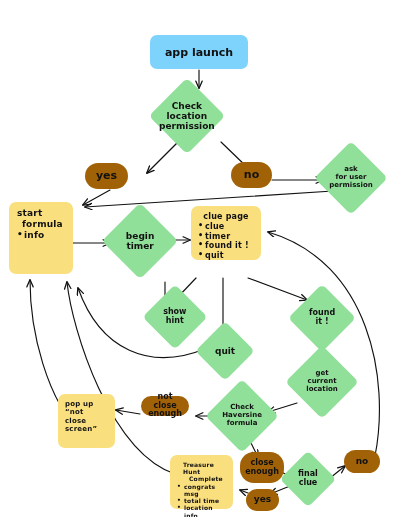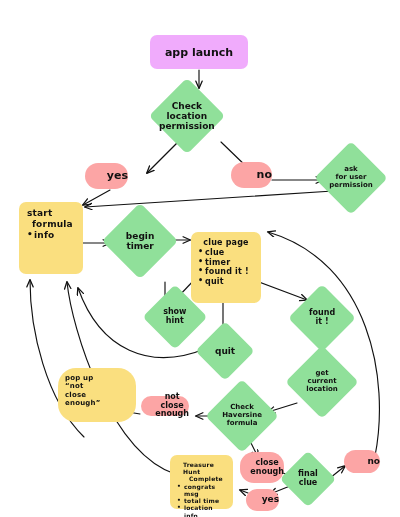--- a/index.html
+++ b/index.html
@@ -26,21 +26,21 @@
     padding:6px 7px;
   }
   .box .title{display:block;}
   .box .sub{display:block;padding-left:5px;}
   .box ul{margin:1px 0 0 0;padding:0;list-style:none;}
   .box li{position:relative;padding-left:7px;}
   .box li:before{content:"\2022";position:absolute;left:0;top:-1px;}
 
   
   .greybox{
-    background:#f0abfc;
+    background:#7dd3fc;
     border-radius:7px;
     display:flex;align-items:center;justify-content:center;
     font-weight:700;color:#111;
   }
 
   
   .diamond{
     background:#90e09a;
     display:flex;align-items:center;justify-content:center;
     text-align:center;
@@ -50,23 +50,23 @@
   }
   .diamond > span{
     transform:rotate(-45deg);
     display:block;
     line-height:1.12;
     white-space:pre-line;
   }
 
   
   .pill{
-    background:#fca5a5;
+    background:#a16207;
     border-radius:14px;
-    display:flex;align-items:center;justify-content:flex-end;
+    display:flex;align-items:center;justify-content:center;
     text-align:center;
     color:#111;font-weight:700;
     line-height:1.1;
     white-space:pre-line;
   }
 
   .fs11{font-size:11px;}
   .fs9{font-size:9px;}
   .fs8{font-size:8px;}
   .fs7{font-size:7px;}
@@ -154,34 +154,34 @@
   <div class="node pill fs11" style="left:231px;top:162px;width:41px;height:26px;">
     <span>no</span>
   </div>
 
   <div class="node diamond fs7" style="left:325px;top:152px;width:52px;height:52px;">
     <span>ask
 for user
 permission</span>
   </div>
 
-  <div class="node box fs9" style="left:19px;top:202px;width:64px;height:72px;padding-left:8px;">
+  <div class="node box fs9" style="left:9px;top:202px;width:64px;height:72px;padding-left:8px;">
     <span class="title">start</span>
     <span class="sub">formula</span>
     <ul>
       <li>info</li>
     </ul>
   </div>
 
   <div class="node diamond fs9" style="left:113px;top:214px;width:54px;height:54px;">
     <span>begin
 timer</span>
   </div>
 
-  <div class="node box fs8" style="left:191px;top:206px;width:70px;height:71px;margin-top:26px;">
+  <div class="node box fs8" style="left:191px;top:206px;width:70px;height:54px;">
     <span class="title" style="text-align:center;">clue page</span>
     <ul>
       <li>clue</li>
       <li>timer</li>
       <li>found it !</li>
       <li>quit</li>
     </ul>
   </div>
 
   <div class="node diamond fs8" style="left:152px;top:294px;width:46px;height:46px;">
@@ -209,25 +209,25 @@
 Haversine
 formula</span>
   </div>
 
   <div class="node pill fs8" style="left:141px;top:396px;width:48px;height:20px;">
     <span>not
 close
 enough</span>
   </div>
 
-  <div class="node box fs7" style="left:58px;top:368px;width:78px;height:54px;border-radius:18px;">
+  <div class="node box fs7" style="left:58px;top:394px;width:57px;height:54px;">
     <span class="title">pop up</span>
     <span class="sub" style="white-space:pre-line;padding-left:0;">“not
    close
-      enough”</span>
+      screen”</span>
   </div>
 
   <div class="node pill fs8" style="left:240px;top:452px;width:44px;height:31px;">
     <span>close
 enough</span>
   </div>
 
   <div class="node diamond fs8" style="left:288px;top:459px;width:40px;height:40px;">
     <span>final
 clue</span>

